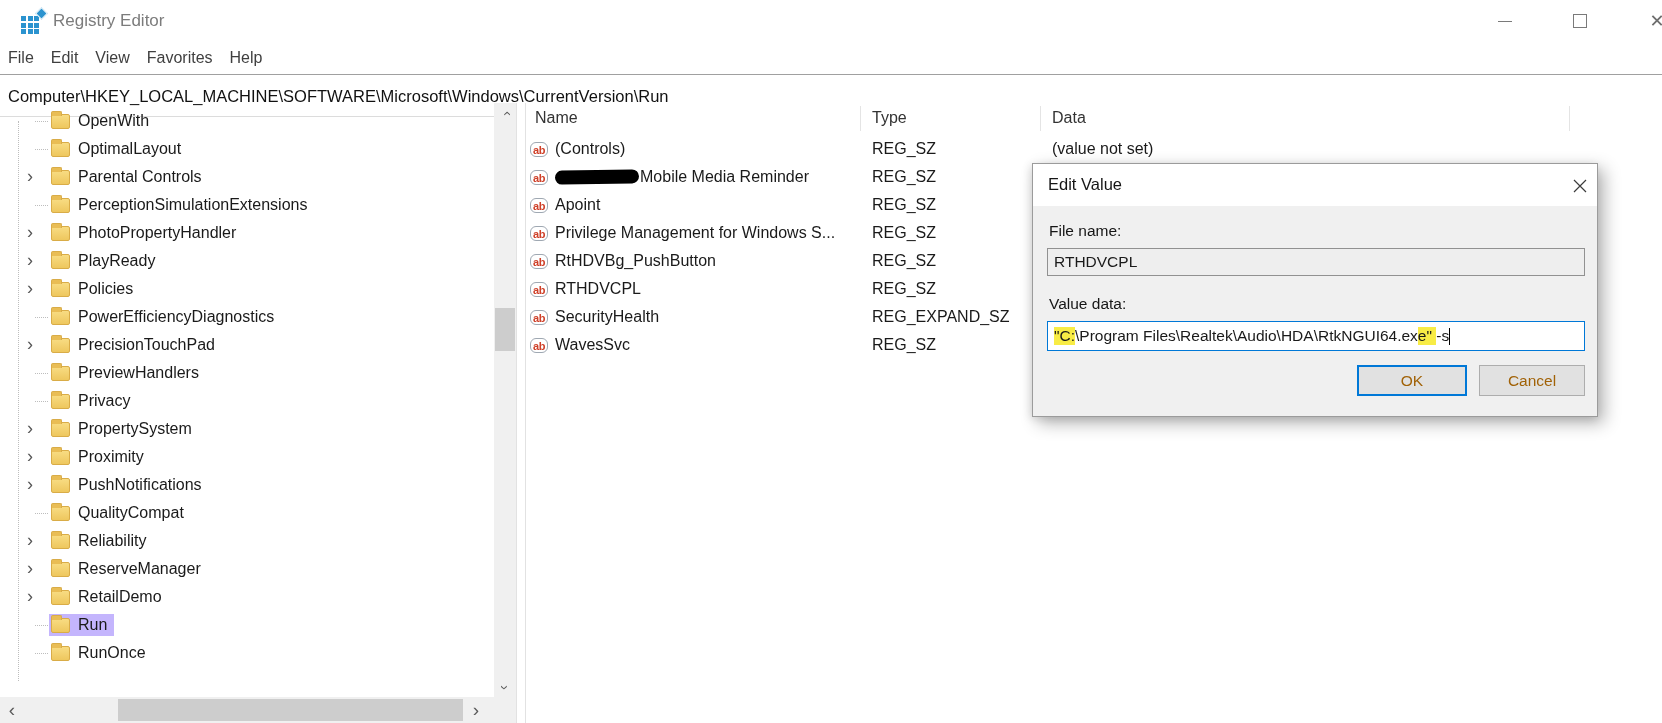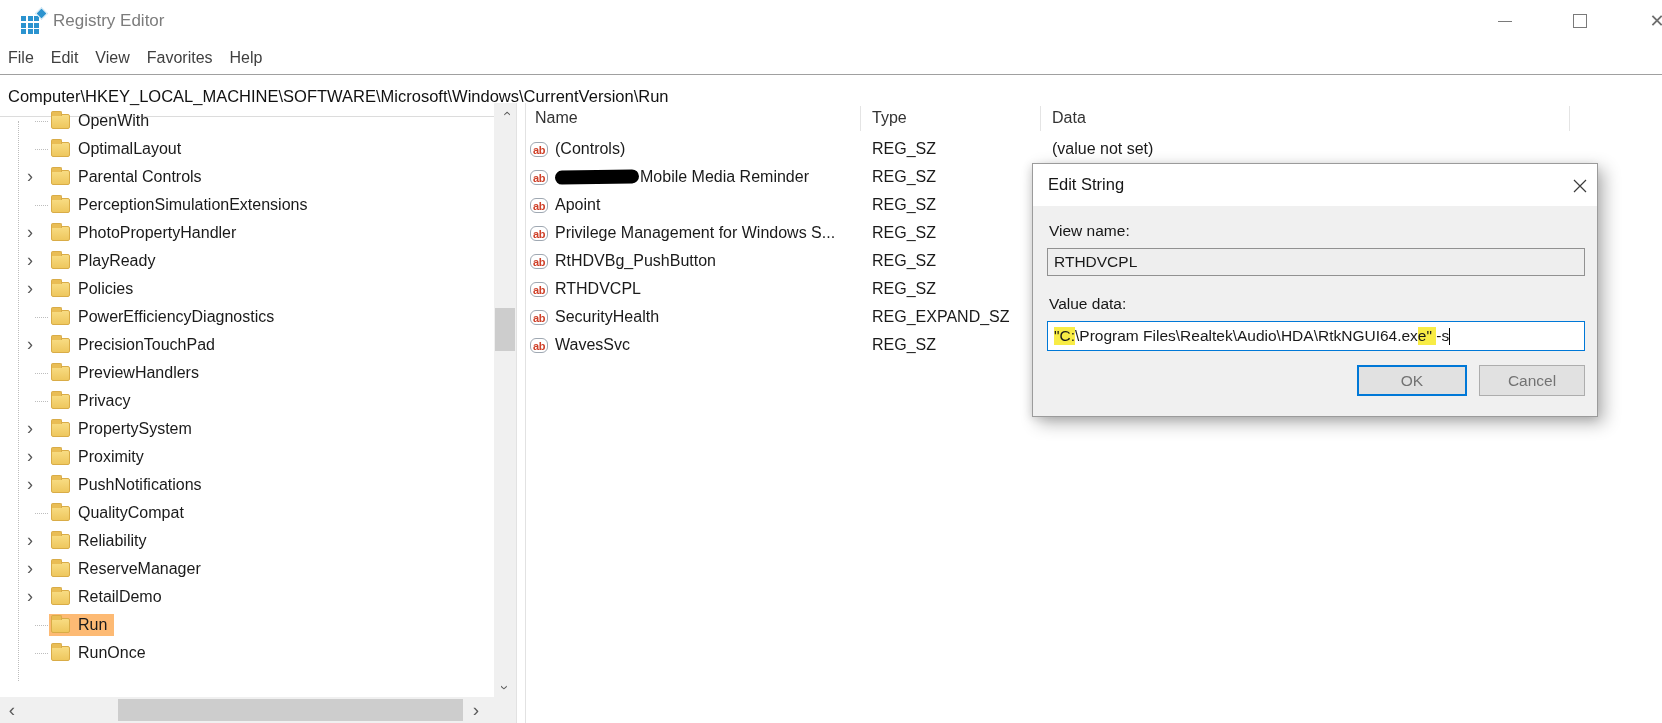--- a/index.html
+++ b/index.html
@@ -32,21 +32,21 @@
   
   .tree-pane { position:absolute; left:0; top:103px; width:494px; height:594px; overflow:hidden; }
   .tree-guide { position:absolute; left:18px; top:18px; height:560px; width:0;
     border-left:1px dotted #bdbdbd; }
   .tree-items { position:absolute; left:16px; top:4px; right:0; }
   .tree-row { height:28px; display:flex; align-items:center; position:relative; }
   .expander { width:33px; height:28px; position:relative; flex:0 0 33px; }
   .chev { position:absolute; left:11px; top:3px; font-size:18px; color:#565656; }
   .stub { position:absolute; left:19px; top:14px; width:13px; border-top:1px dotted #bdbdbd; }
   .item-body { display:inline-flex; align-items:center; padding:2px 7px 2px 2px; }
-  .item-body.selected { background:#fdba74; }
+  .item-body.selected { background:#c4b5fd; }
   .folder-icon { width:19px; height:15px; position:relative; display:inline-block;
     background:linear-gradient(#f8dc83,#eec75e); border:1px solid #d9ac47; border-radius:2px; flex:0 0 19px; }
   .folder-icon::before { content:''; position:absolute; top:-4px; left:-1px; width:9px; height:4px;
     background:#e9bd55; border:1px solid #d9ac47; border-bottom:none; border-radius:2px 2px 0 0; }
   .tree-label { margin-left:8px; font-size:16px; white-space:nowrap; }
   
   .vscroll { position:absolute; left:494px; top:103px; width:22px; height:594px; background:#f0f0f0; }
   .vscroll .arrow { position:absolute; left:0; width:22px; height:20px; display:flex;
     align-items:center; justify-content:center; color:#5a5a5a; font-size:15px; }
   .vscroll .arrow.up   { top:0; }    .vscroll .arrow.up span   { transform:rotate(-90deg); display:block; }
@@ -89,21 +89,21 @@
     display:flex; align-items:center; justify-content:center; }
   .dlg-label { position:absolute; left:16px; font-size:15.5px; color:#161616; }
   .lbl-name { top:58px; } .lbl-data { top:131px; }
   .field { position:absolute; left:14px; width:538px; font-size:15.5px;
     display:flex; align-items:center; padding-left:6px; white-space:pre; }
   .field-name { top:84px; height:28px; background:#eeeeee; border:1px solid #919191; color:#1a1a1a; }
   .field-data { top:157px; height:30px; background:#fff; border:1px solid #0078d7; }
   .hl { background:#f8ec45; }
   .caret { display:inline-block; width:1px; height:17px; background:#000; margin-left:0; }
   .dlg-btn { position:absolute; top:201px; height:31px; background:#e1e1e1;
-    font-size:15.5px; color:#737373; display:flex; align-items:center; justify-content:center;
+    font-size:15.5px; color:#a16207; display:flex; align-items:center; justify-content:center;
     font-family:"Liberation Sans", sans-serif; }
   .btn-ok { left:324px; width:110px; border:2px solid #0078d7; }
   .btn-cancel { left:446px; width:106px; border:1px solid #adadad; }
 </style>
 </head>
 <body>
 
 <div class="titlebar">
   <div class="app-icon">
     <span class="grid">
@@ -416,28 +416,28 @@
         <span class="cell-name">
           <span>WavesSvc</span>
         </span>
         <span class="cell-type">REG_SZ</span>
       </div>
     </div>
 </div>
 
 <div class="dialog">
   <div class="dialog-titlebar">
-    <span class="dialog-title">Edit String</span>
+    <span class="dialog-title">Edit Value</span>
     <span class="dialog-close">
       <svg width="16" height="16" viewBox="0 0 16 16">
         <path d="M2 2 L14 14 M14 2 L2 14" stroke="#3c3c3c" stroke-width="1.2" fill="none"></path>
       </svg>
     </span>
   </div>
-  <div class="dlg-label lbl-name">View name:</div>
+  <div class="dlg-label lbl-name">File name:</div>
   <div class="field field-name">
     <span>RTHDVCPL</span>
   </div>
   <div class="dlg-label lbl-data">Value data:</div>
   <div class="field field-data" id="value-data-field"><span class="hl">"C:</span><span>\Program Files\Realtek\Audio\HDA\RtkNGUI64.ex</span><span class="hl">e" </span><span>-s</span><span class="caret"></span></div>
   <div class="dlg-btn btn-ok">OK</div>
   <div class="dlg-btn btn-cancel">Cancel</div>
 </div>
 
 </body></html>

